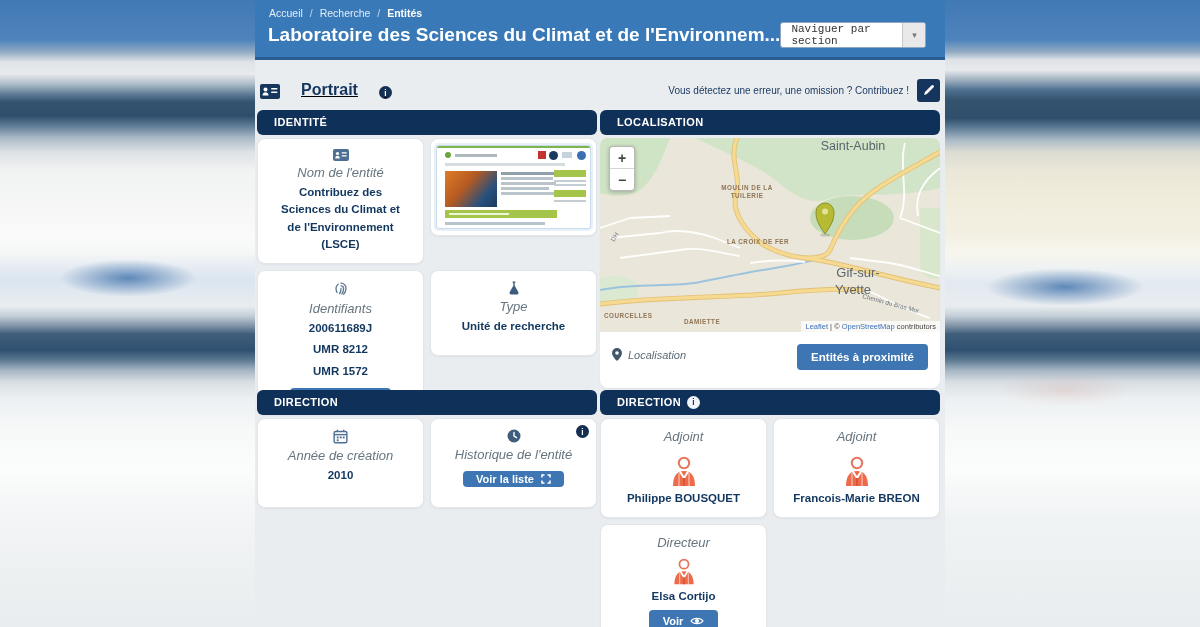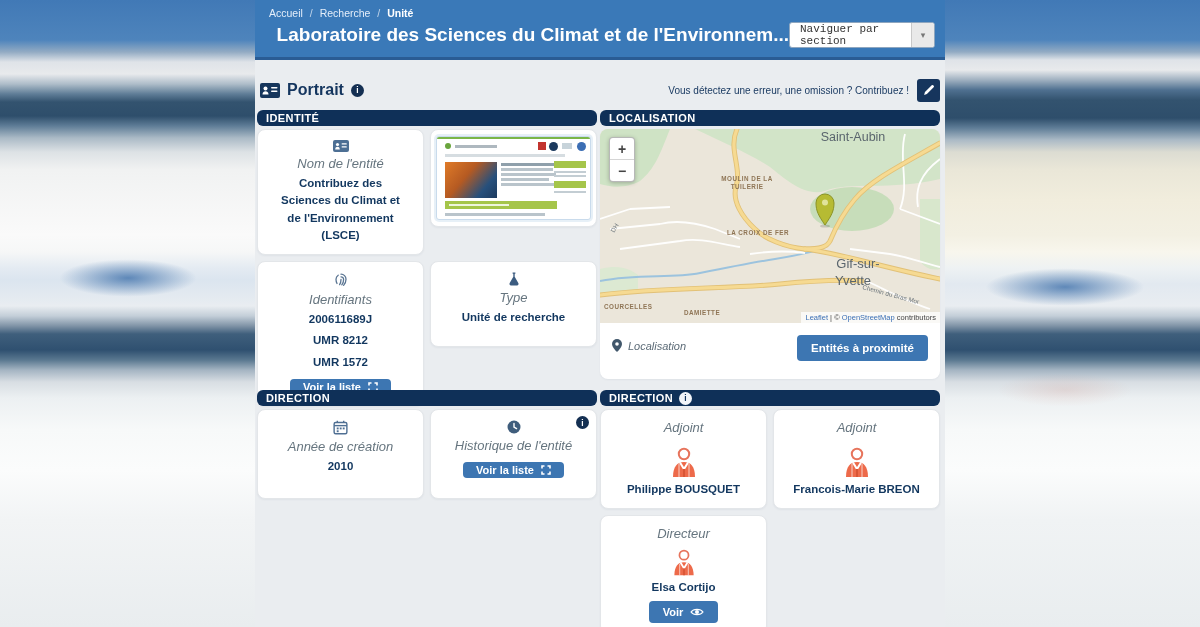--- a/index.html
+++ b/index.html
@@ -26,51 +26,51 @@
       #5a7890 360px,#a4b4c2 370px,#d8dee3 382px,#ecf0f2 398px,#f7f9f9 430px,#fbfcfc 470px,
       #f0f3f4 520px,#e9edef 627px);}
 
   
   .header{position:absolute;left:255px;top:0;width:690px;height:60px;background:#3a79b8;
           border-bottom:3px solid #2a5c94;box-sizing:border-box;}
   .breadcrumb{padding:7px 0 0 14px;font-size:10.5px;color:#d9e7f5;}
   .breadcrumb .sep{margin:0 4px;color:#c3d6ea;}
   .breadcrumb .crumb{color:#e4eefa;}
   .breadcrumb .current{color:#ffffff;font-weight:bold;}
-  .title-row{display:flex;justify-content:flex-end;align-items:center;padding:3px 10px 0 13px;}
+  .title-row{display:flex;justify-content:flex-start;align-items:center;padding:3px 10px 0 13px;}
   .page-title{color:#fff;font-weight:bold;font-size:19px;max-width:520px;white-space:nowrap;overflow:hidden;}
   .section-select{width:146px;height:26px;background:#fff;border:1px solid #8ea6bf;border-radius:3px;
       display:flex;align-items:stretch;font-size:11px;color:#333;cursor:pointer;box-sizing:border-box;}
   .section-select .sel-label{flex:1;display:flex;align-items:center;padding-left:10px;font-family:Liberation Mono, monospace;}
   .section-select .sel-arrow{width:22px;background:#e9e9e9;border-left:1px solid #c9c9c9;
       display:flex;align-items:center;justify-content:center;color:#777;font-size:9px;border-radius:0 2px 2px 0;}
 
   
   .main{position:absolute;left:255px;top:63px;width:690px;height:564px;background:#eaedf0;}
   .portrait-row{position:absolute;top:14px;left:5px;right:5px;height:26px;
       display:flex;justify-content:space-between;align-items:center;}
-  .portrait-left{display:flex;align-items:center;gap:7px;}
+  .portrait-left{display:flex;align-items:flex-end;gap:21px;text-decoration:underline;}
   .portrait-title{font-size:16px;font-weight:bold;color:#14355e;}
   .contribute{display:flex;align-items:center;gap:8px;}
   .contribute-text{font-size:10px;color:#1c3c63;}
   .icon-btn{width:23px;height:23px;background:#16355d;border:none;border-radius:3px;
       display:flex;align-items:center;justify-content:center;cursor:pointer;padding:0;}
   .info-dot{width:13px;height:13px;border-radius:50%;background:#142f52;color:#fff;
       font-size:8.5px;font-weight:bold;display:inline-flex;align-items:center;justify-content:center;
       font-style:normal;cursor:pointer;flex:none;}
   .info-dot.light{background:#f2f5f9;color:#14355e;}
 
   .sections{position:absolute;top:47px;left:2px;width:686px;}
   .section{position:absolute;}
   #sec-identite{left:0;top:0;width:340px;}
   #sec-localisation{left:343px;top:0;width:340px;}
   #sec-histoire{left:0;top:280px;width:340px;}
   #sec-direction{left:343px;top:280px;width:340px;}
-  .sec-header{height:16px;line-height:25px;background:#0f3058;color:#fff;font-weight:bold;
-      font-size:11px;letter-spacing:.4px;border-radius:6px;padding-left:9px;
+  .sec-header{height:25px;line-height:25px;background:#0f3058;color:#fff;font-weight:bold;
+      font-size:11px;letter-spacing:.4px;border-radius:6px;padding-left:17px;
       display:flex;align-items:center;gap:6px;}
   .cards{display:grid;grid-template-columns:1fr 1fr;gap:6px;margin-top:3px;align-items:start;}
   .card{background:#fff;border:1px solid #e3e6e9;border-radius:8px;box-sizing:border-box;
       box-shadow:0 1px 2px rgba(20,40,70,.05);display:flex;flex-direction:column;
       align-items:center;text-align:center;padding:10px 8px;gap:4px;position:relative;}
   .card .label{color:#66757f;font-style:italic;font-size:13px;}
   .card .value{color:#12375f;font-weight:bold;font-size:11.5px;line-height:1.5;}
   .btn{background:#3d76b2;color:#fff;font-weight:bold;font-size:11px;border:none;border-radius:4px;
       display:inline-flex;align-items:center;gap:7px;padding:2px 13px;cursor:pointer;
       font-family:"Liberation Sans",sans-serif;}
@@ -116,21 +116,21 @@
 <div id="app">
   <div class="bg-side bg-left"></div>
   <div class="bg-side bg-right"></div>
 
   <div class="header">
     <div class="breadcrumb">
       <span class="crumb">Accueil</span>
       <span class="sep">/</span>
       <span class="crumb">Recherche</span>
       <span class="sep">/</span>
-      <span class="current">Unité</span>
+      <span class="current">Entités</span>
     </div>
     <div class="title-row">
       <div class="page-title">Laboratoire des Sciences du Climat et de l'Environnem...</div>
       <div class="section-select">
         <span class="sel-label">Naviguer par section</span>
         <span class="sel-arrow">▾</span>
       </div>
     </div>
   </div>
 

